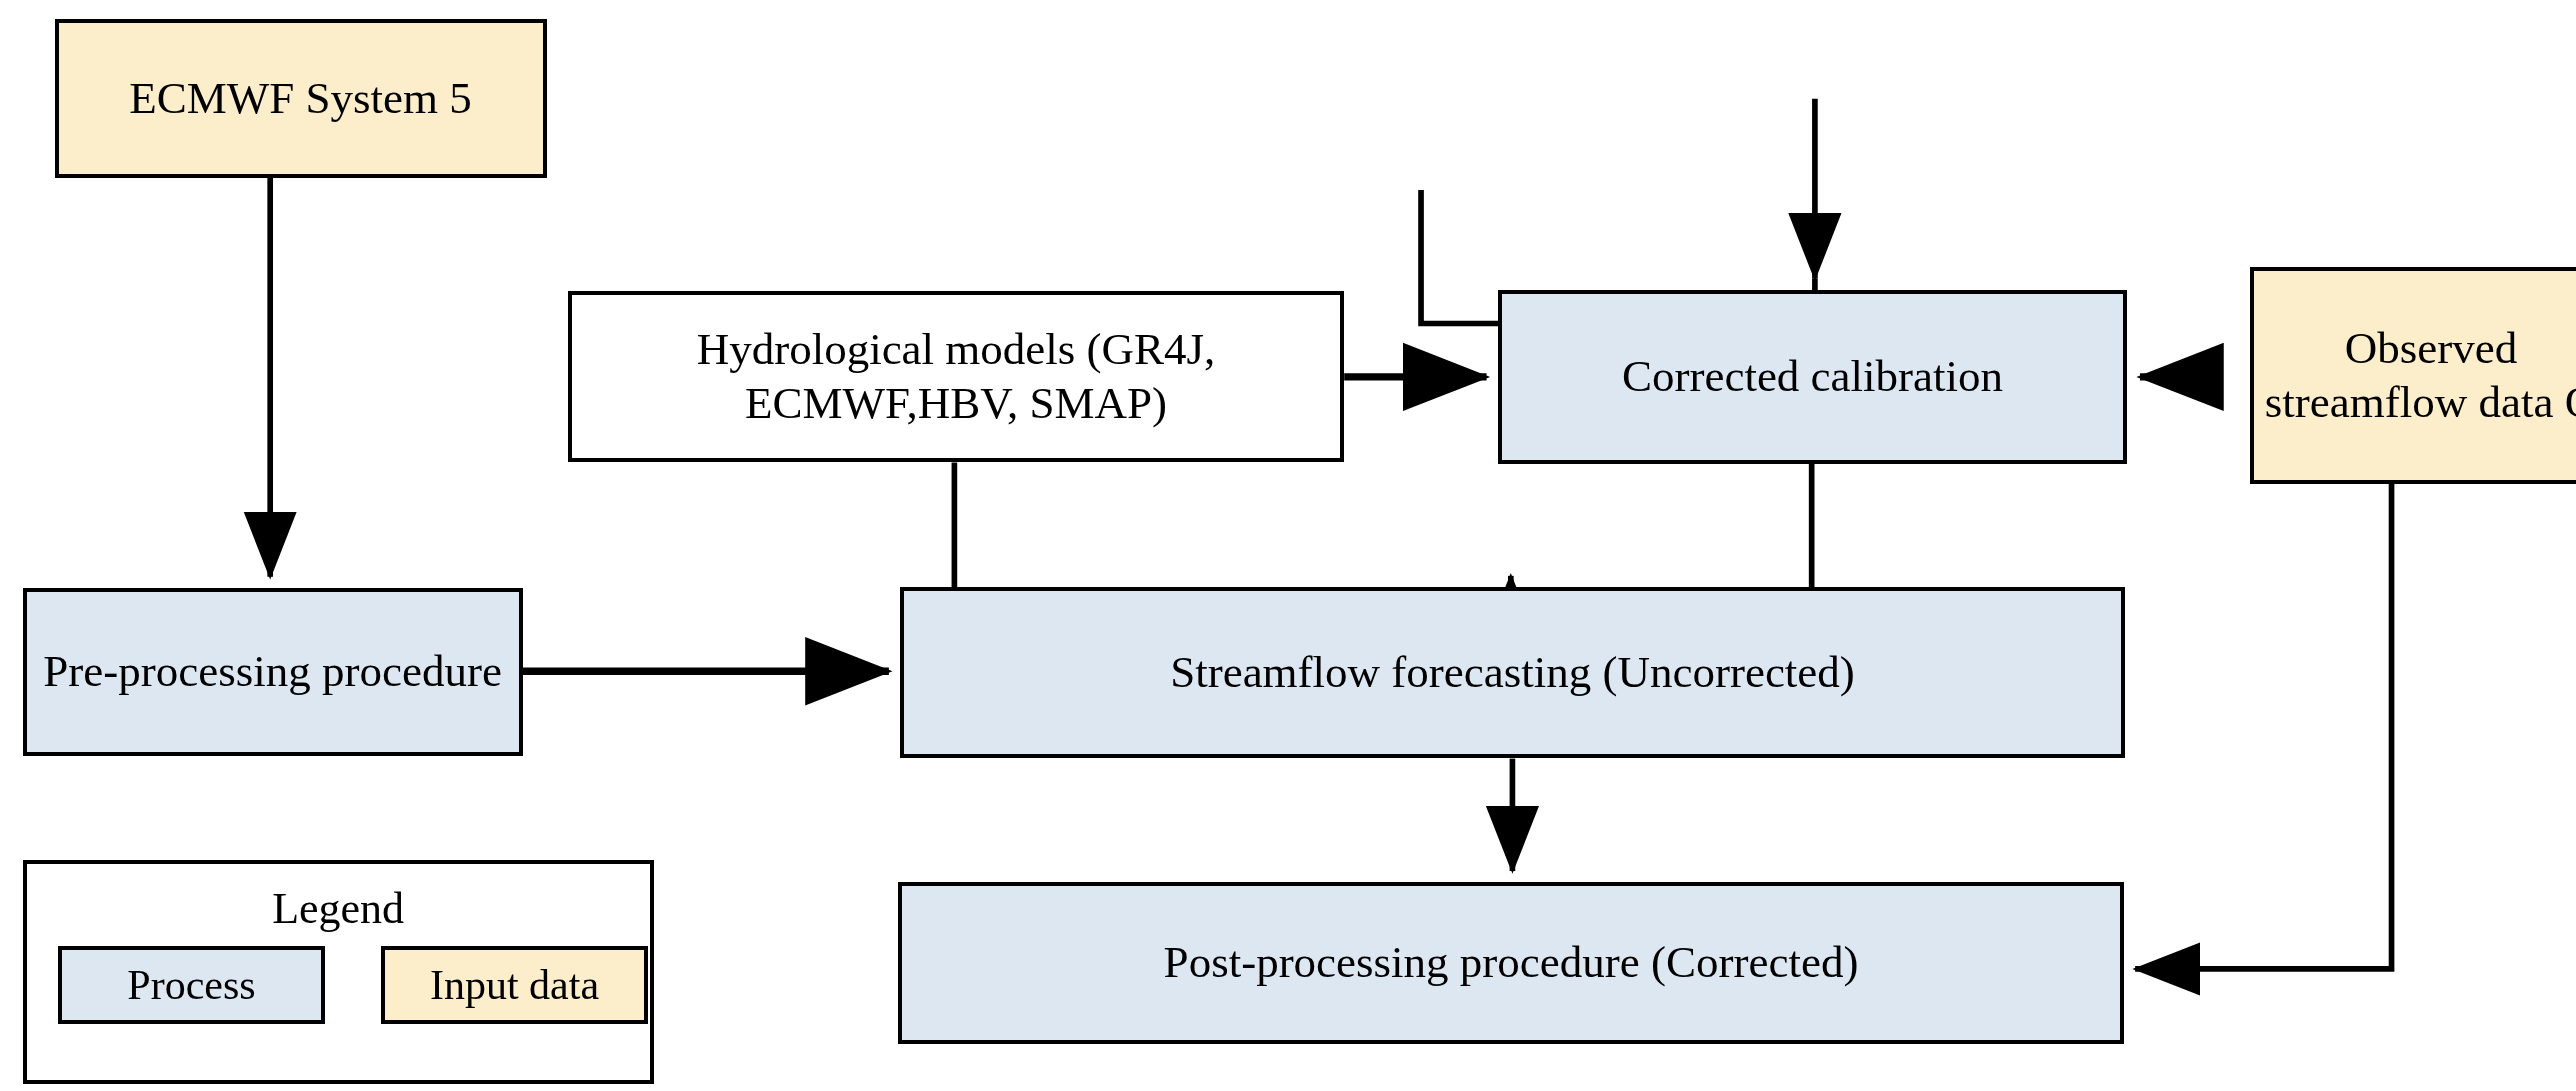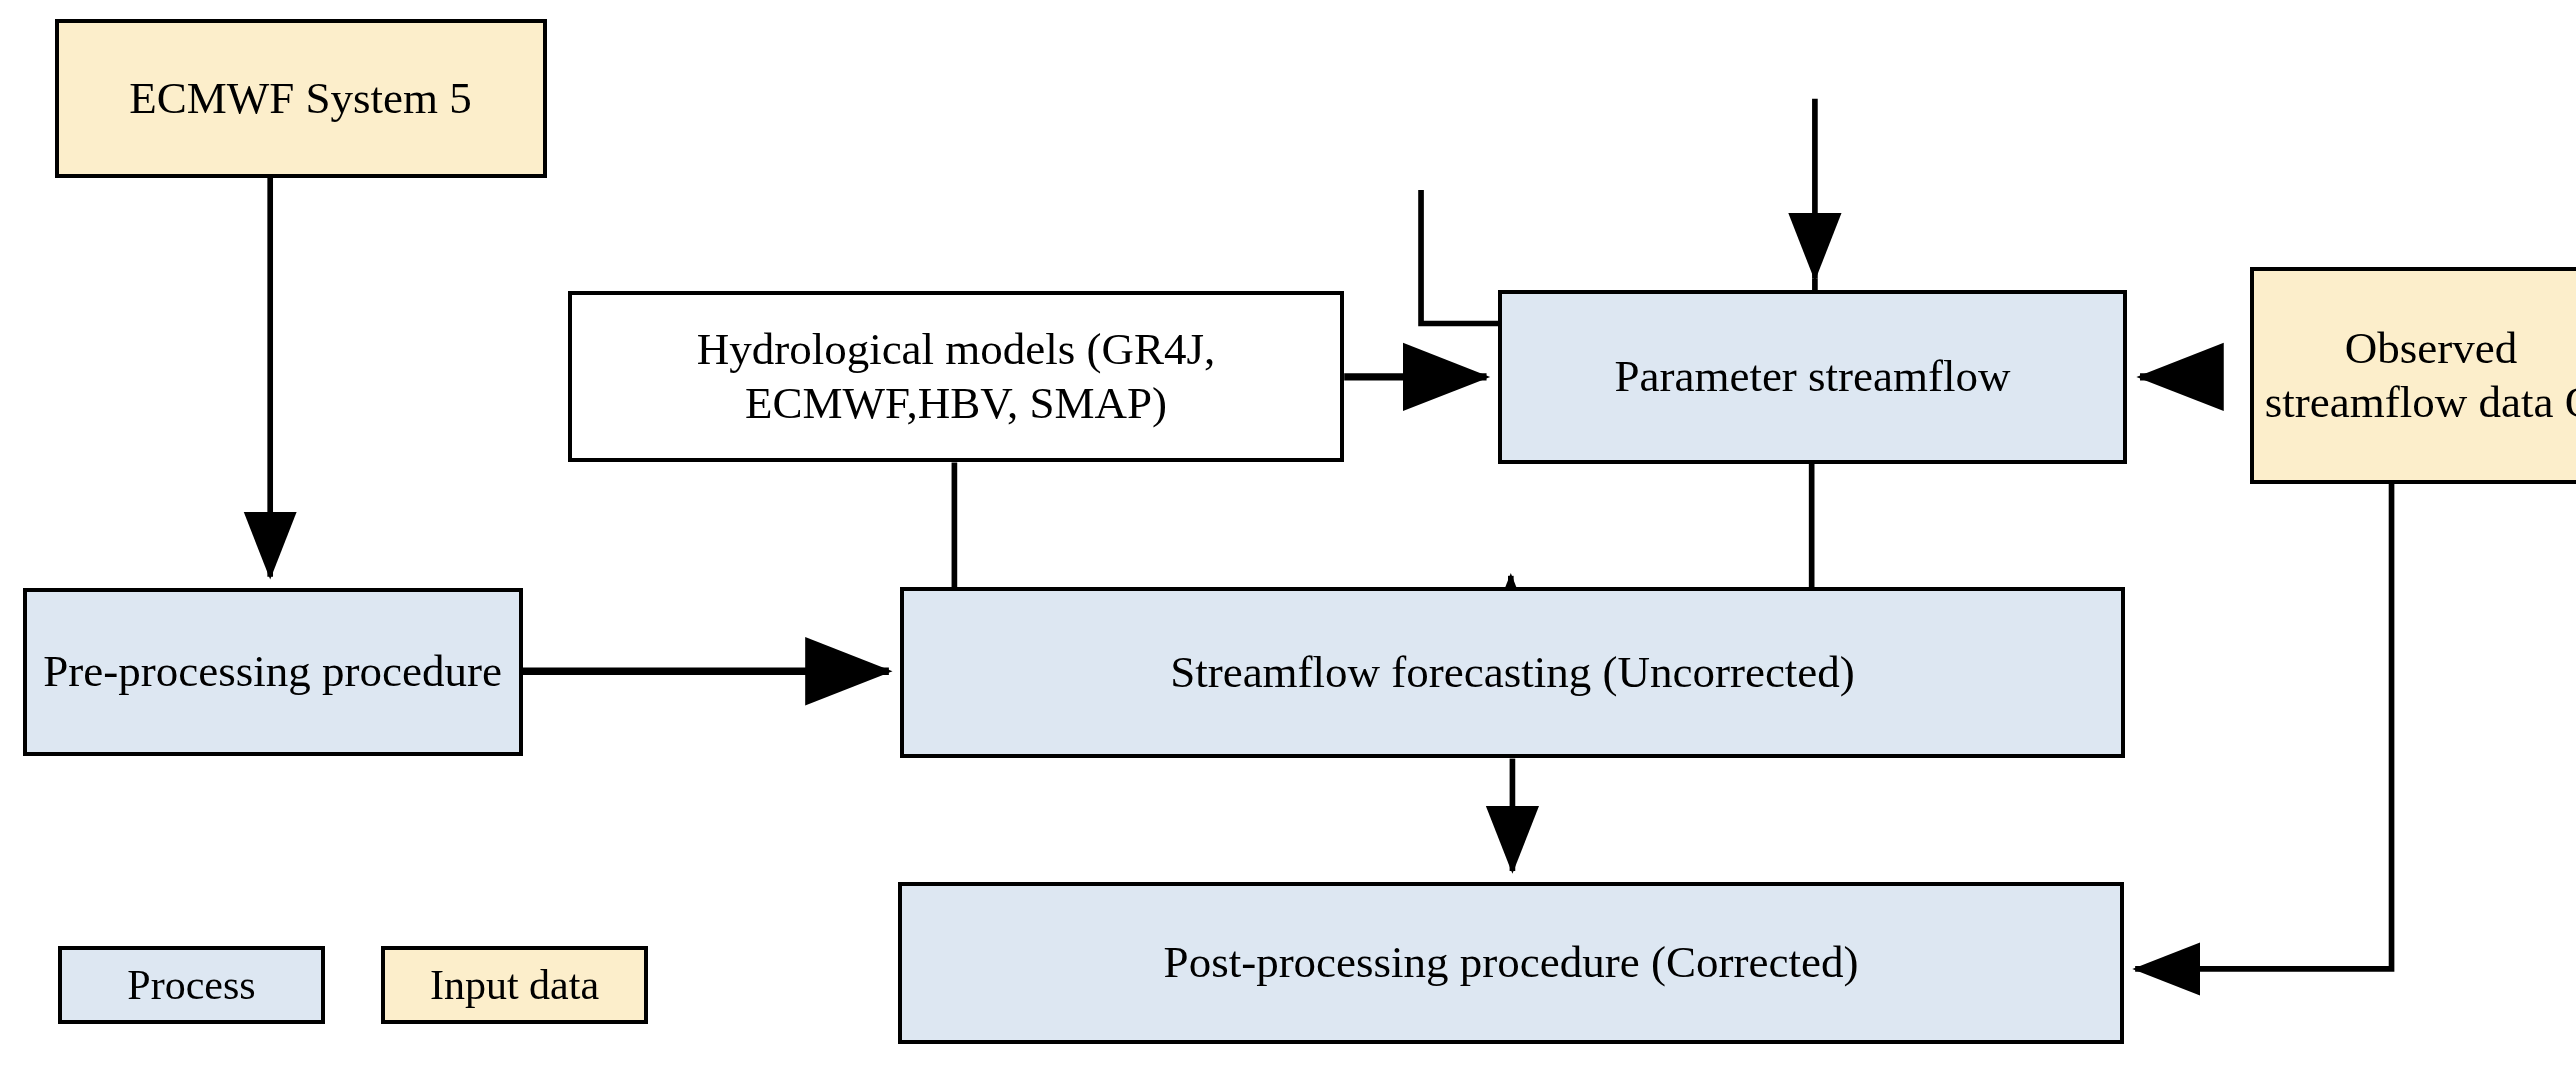--- a/index.html
+++ b/index.html
@@ -114,39 +114,42 @@
   <div class="node fill-input" style="left:22.6px; top:18.6px; width:492px; height:159px; font-size:45px;">
     <span class="node-text">ECMWF System 5</span>
   </div>
 
 
   <div class="node fill-plain" style="left:568px; top:291px; width:776px; height:171px; font-size:45px;">
     <span class="node-text">Hydrological models (GR4J, ECMWF,HBV, SMAP)</span>
   </div>
 
   <div class="node fill-process" style="left:1498px; top:290px; width:629px; height:174px; font-size:45px;">
-    <span class="node-text">Parameter streamflow</span>
+    <span class="node-text">Corrected calibration</span>
   </div>
 
   <div class="node fill-input" style="left:2218px; top:267px; width:362px; height:217px; font-size:45px;">
     <span class="node-text">Observed streamflow data Q</span>
   </div>
 
   <div class="node fill-process" style="left:22.6px; top:588px; width:500px; height:168px; font-size:45px;justify-content:center;">
     <span class="node-text">Pre-processing procedure</span>
   </div>
 
   <div class="node fill-process" style="left:900px; top:587px; width:1225px; height:171px; font-size:45px;">
     <span class="node-text">Streamflow forecasting (Uncorrected)</span>
   </div>
 
   <div class="node fill-process" style="left:898px; top:882px; width:1226px; height:162px; font-size:45px;">
     <span class="node-text">Post-processing procedure (Corrected)</span>
   </div>
 
+  <div class="legend-box" style="left:22.6px; top:860px; width:631px; height:224px;">
+    <div class="legend-title" style="left:0; top:19.4px; font-size:44px;">Legend</div>
+  </div>
 
   <div class="legend-swatch fill-input" style="left:349px; top:946px; width:267px; height:78px; font-size:42px;">
     <span>Input data</span>
   </div>
 
   <div class="legend-swatch fill-process" style="left:58px; top:946px; width:267px; height:78px; font-size:42px;">
     <span>Process</span>
   </div>
 
 </div>

